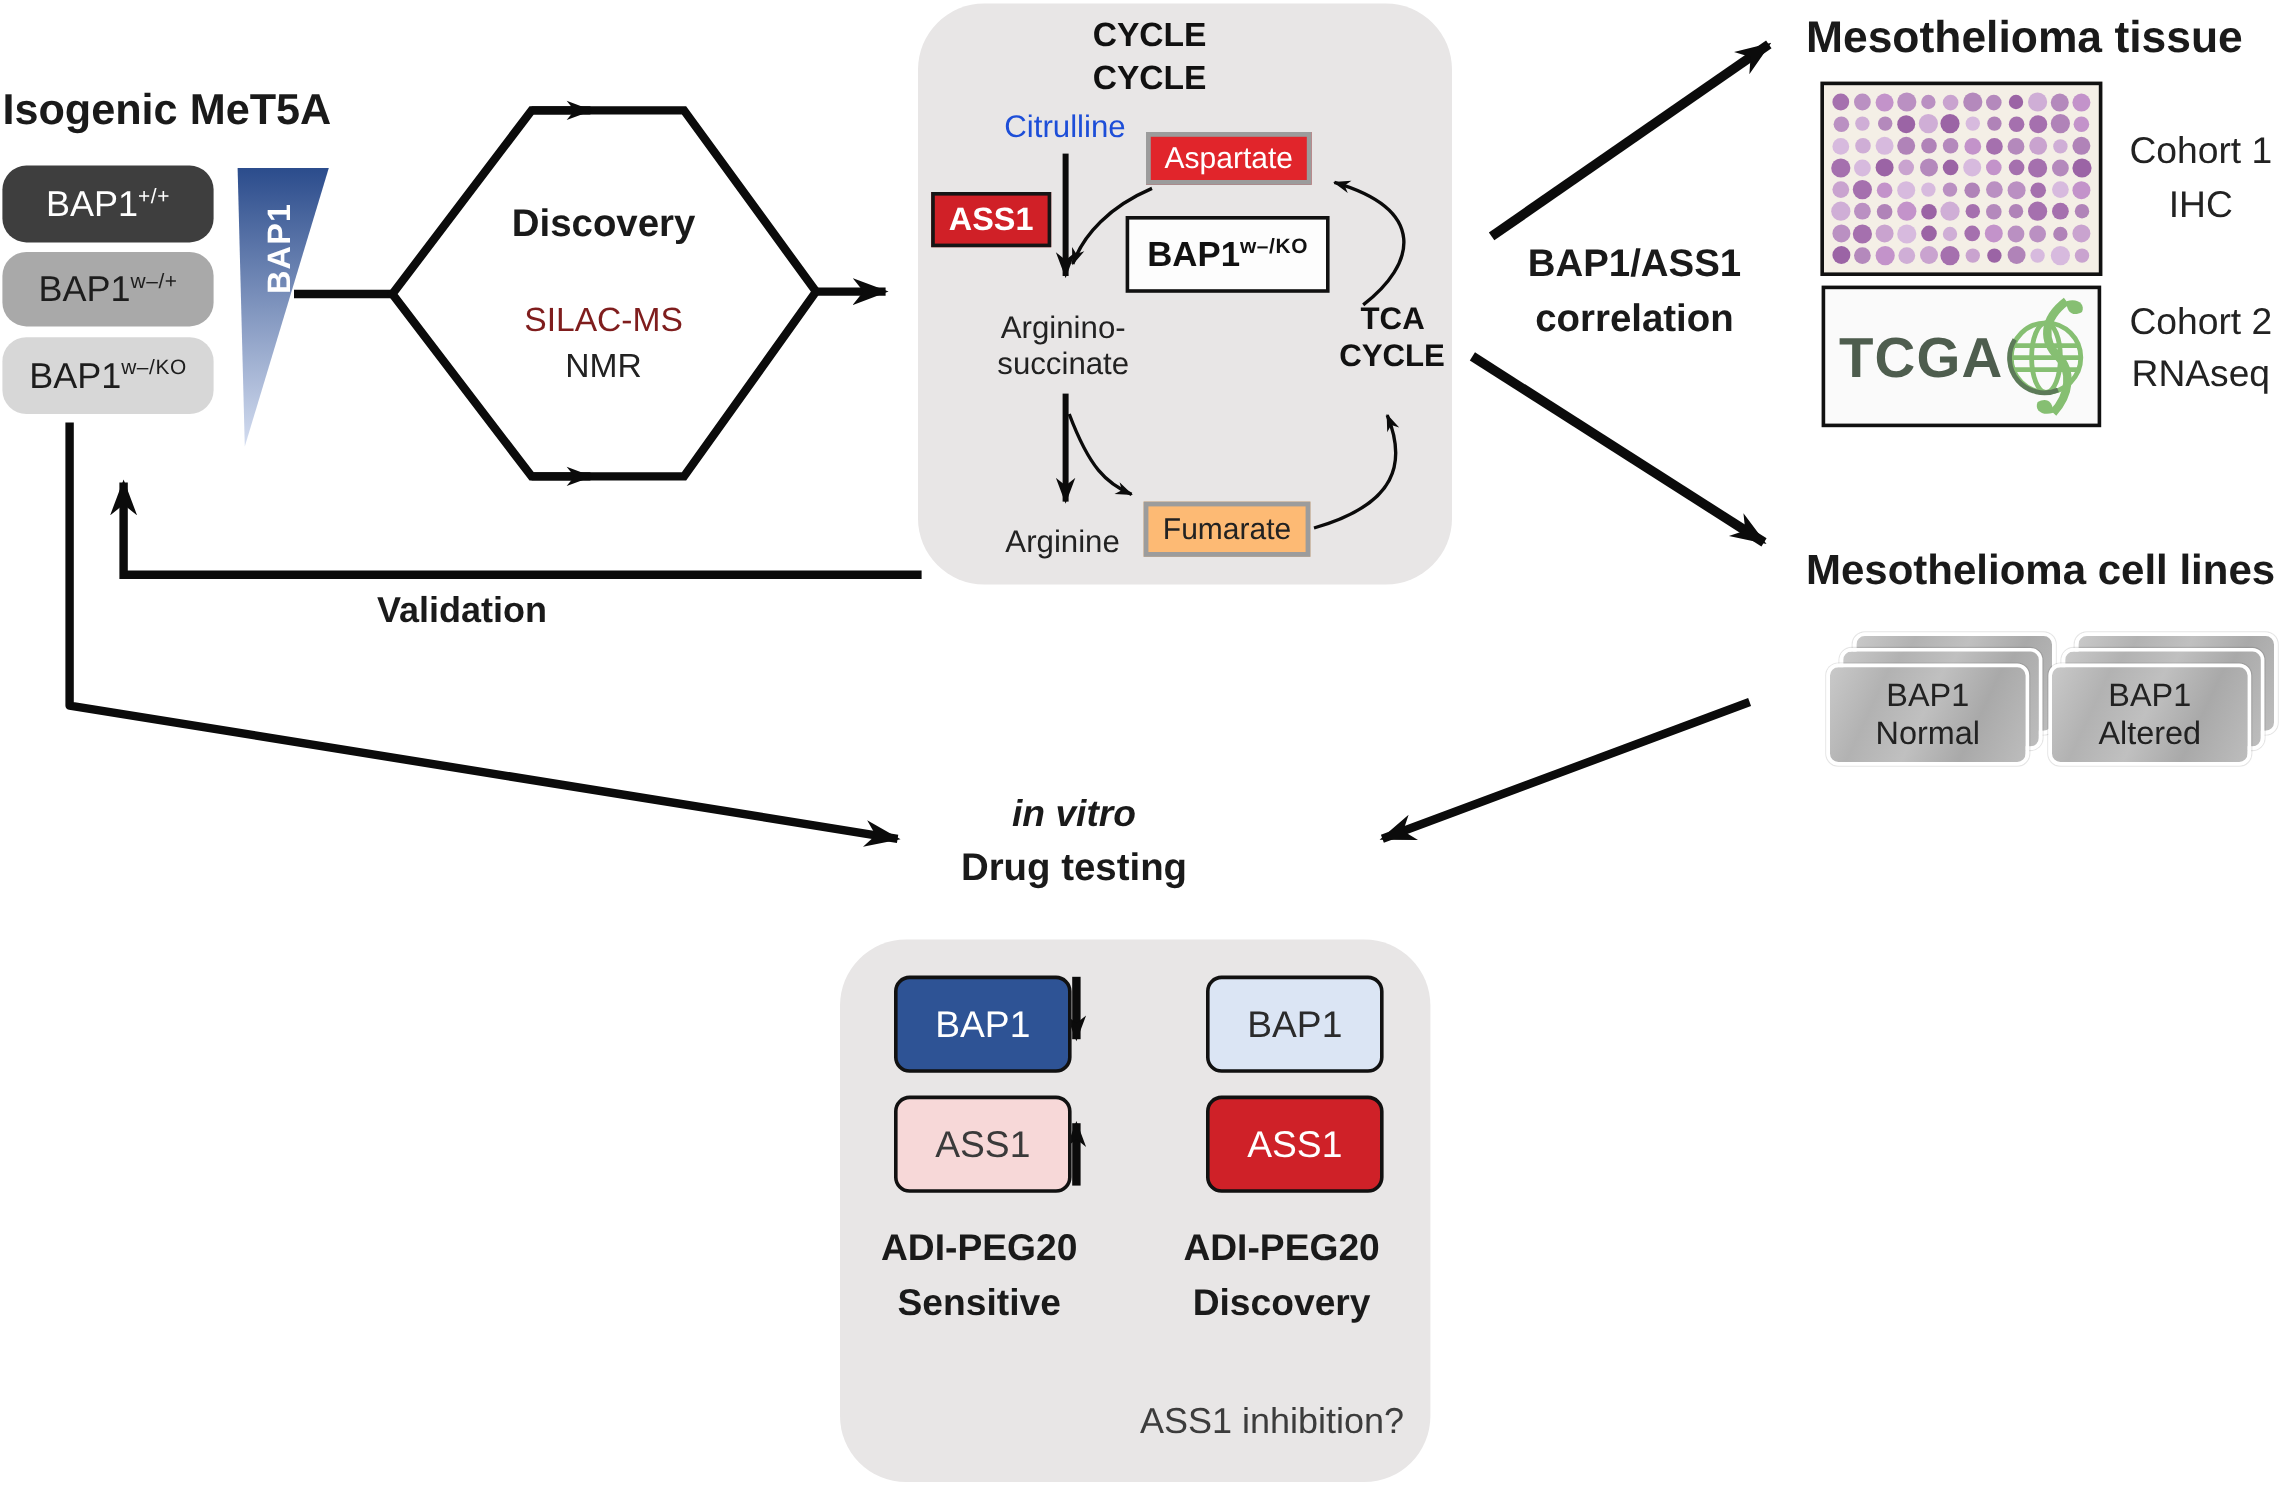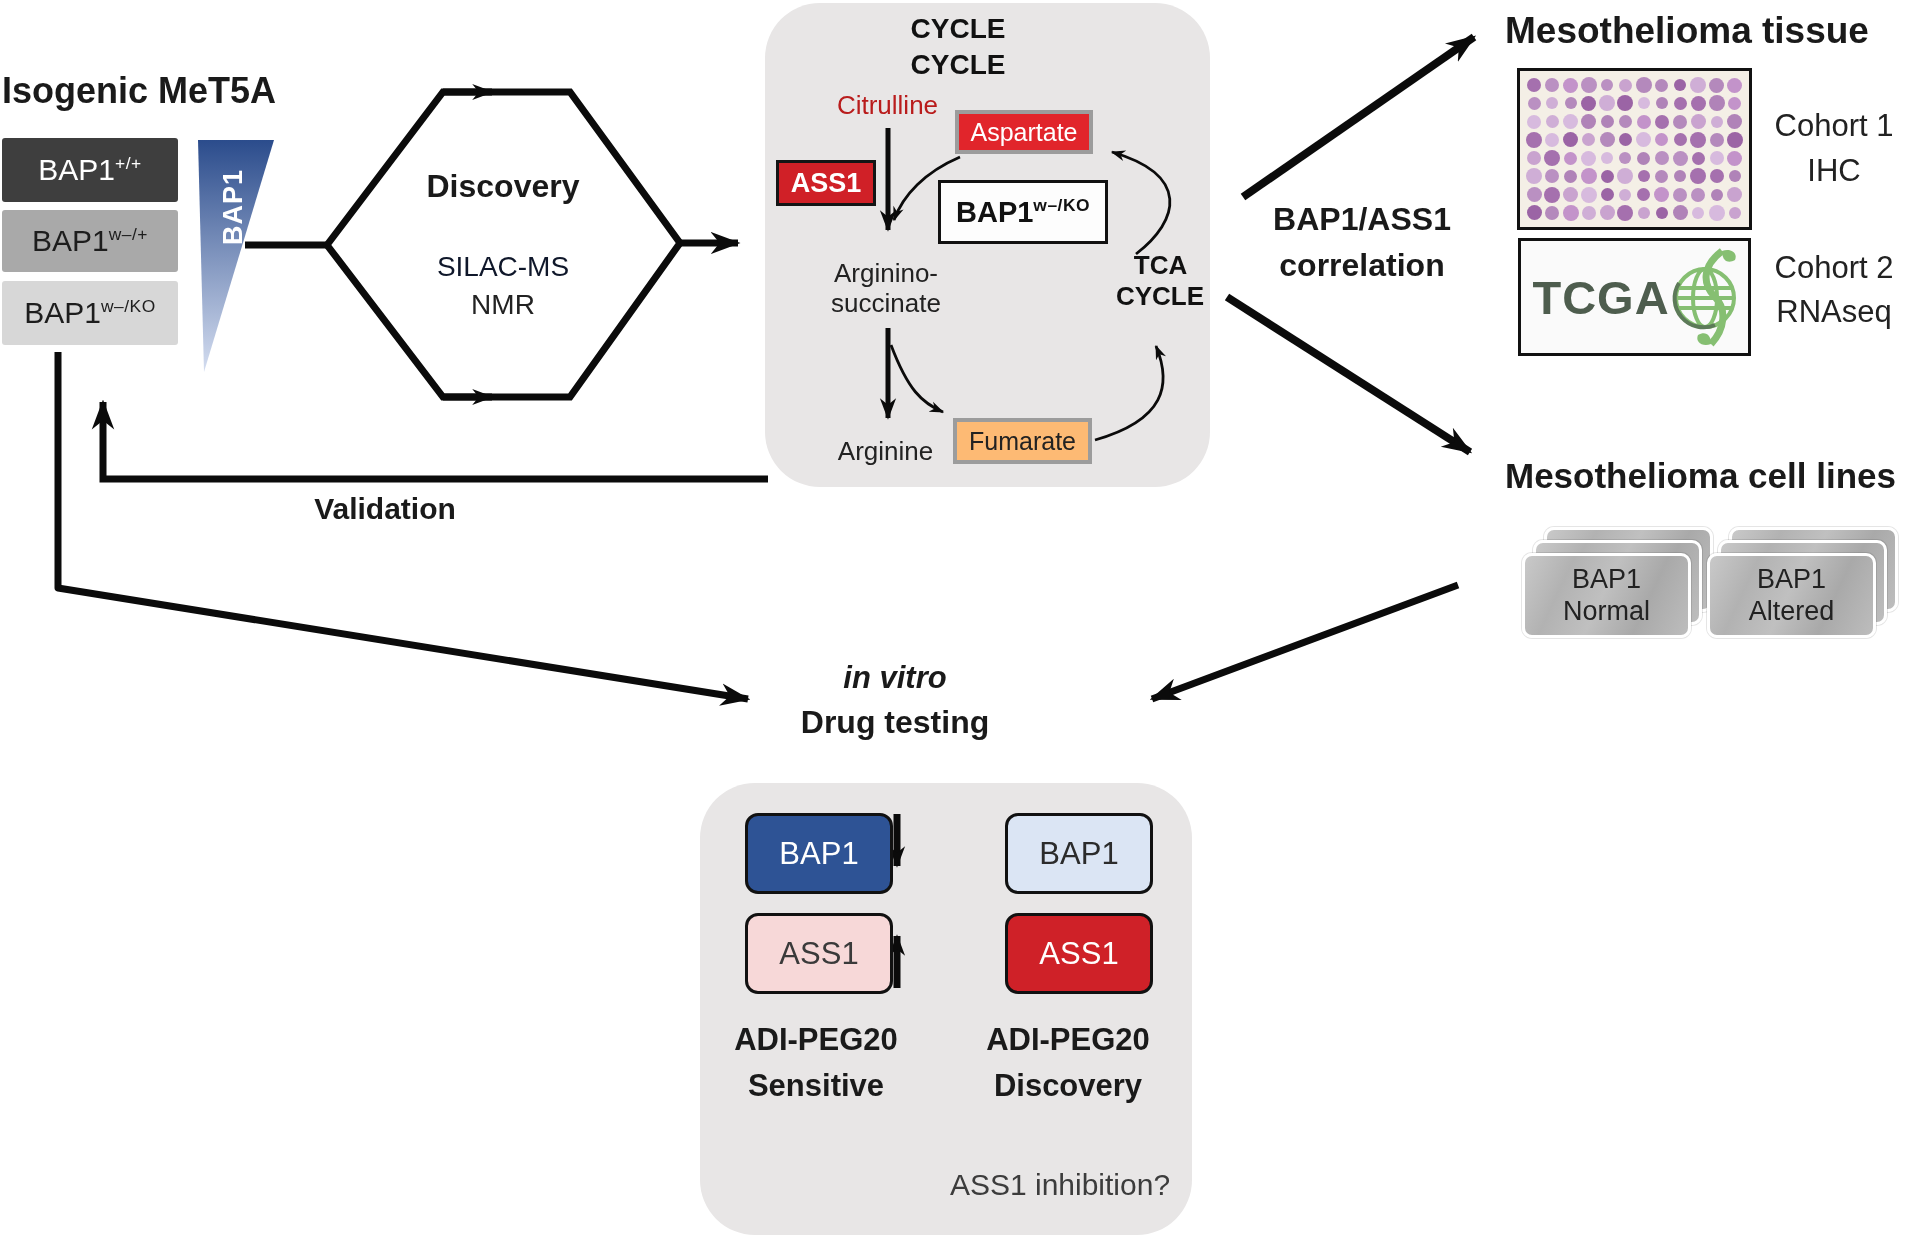--- a/index.html
+++ b/index.html
@@ -4,21 +4,21 @@
 <style>
   html,body{margin:0;padding:0;background:#ffffff;}
   body{width:1907px;height:1242px;position:relative;font-family:"Liberation Sans",sans-serif;color:#1a1a1a;overflow:hidden;}
   .abs{position:absolute;}
   .z0{z-index:0;} .z1{z-index:1;} .z2{z-index:2;}
   .c{display:flex;align-items:center;justify-content:center;text-align:center;}
   .bold{font-weight:bold;}
   .panel{background:#e8e6e6;border-radius:55px;}
   sup{font-size:0.60em;vertical-align:super;letter-spacing:0.5px;}
   
-  .isobox{width:176px;height:64px;border-radius:3px;font-size:30px;}
+  .isobox{width:176px;height:64px;border-radius:20px;font-size:30px;}
   .isobox sup{font-size:0.58em;}
   
   .metab-red{background:#e1252b;border:4px solid #9c9c9c;color:#ffffff;font-size:25px;}
   .metab-blue{background:#fdba74;border:4px solid #9c9c9c;color:#222;font-size:25px;}
   .enzyme{background:#d02027;border:3px solid #151515;color:#fff;font-weight:bold;font-size:27px;}
   .geno{background:#fdfdfd;border:3px solid #111;font-weight:bold;font-size:29px;color:#111;}
   
   .tma{border:3px solid #111;background:#f4efe6;}
   .tma-grid{display:grid;grid-template-columns:repeat(12,1fr);grid-template-rows:repeat(8,1fr);width:100%;height:100%;align-items:center;justify-items:center;padding:5px;box-sizing:border-box;}
   .tma-dot{border-radius:50%;display:block;}
@@ -99,26 +99,26 @@
 <div class="abs z2 c isobox" style="left:2px;top:210px;height:62px;background:#a9a9a9;color:#1d1d1d;">
   <span><span>BAP1</span><sup>w–/+</sup></span>
 </div>
 <div class="abs z2 c isobox" style="left:2px;top:281px;background:#d7d7d7;color:#1d1d1d;">
   <span><span>BAP1</span><sup>w–/KO</sup></span>
 </div>
 
 <div class="abs z2 c vert-label" style="left:206px;top:148px;width:54px;height:118px;">BAP1</div>
 
 <div class="abs z2 c bold" style="left:383px;top:168px;width:240px;font-size:32px;">Discovery</div>
-<div class="abs z2 c" style="left:383px;top:251px;width:240px;font-size:28px;color:#0f172a;">SILAC-MS</div>
+<div class="abs z2 c" style="left:383px;top:251px;width:240px;font-size:28px;color:#7f1d1d;">SILAC-MS</div>
 <div class="abs z2 c" style="left:383px;top:289px;width:240px;font-size:28px;color:#222;">NMR</div>
 
 <div class="abs z2 c bold" style="left:878px;top:13px;width:160px;font-size:28px;color:#111;">CYCLE</div>
 <div class="abs z2 c bold" style="left:878px;top:49px;width:160px;font-size:28px;color:#111;">CYCLE</div>
-<div class="abs z2 c" style="left:820px;top:90px;width:135px;font-size:26px;color:#b91c1c;">Citrulline</div>
+<div class="abs z2 c" style="left:820px;top:90px;width:135px;font-size:26px;color:#1d4ed8;">Citrulline</div>
 <div class="abs z2 c metab-red" style="left:955px;top:110px;width:130px;height:36px;">
   <span>Aspartate</span>
 </div>
 <div class="abs z2 c enzyme" style="left:776px;top:160px;width:94px;height:40px;">
   <span>ASS1</span>
 </div>
 <div class="abs z2 c geno" style="left:938px;top:180px;width:164px;height:58px;">
   <span><span>BAP1</span><sup>w–/KO</sup></span>
 </div>
 <div class="abs z2 c" style="left:816px;top:258px;width:140px;font-size:26px;color:#222;">Arginino-</div>

